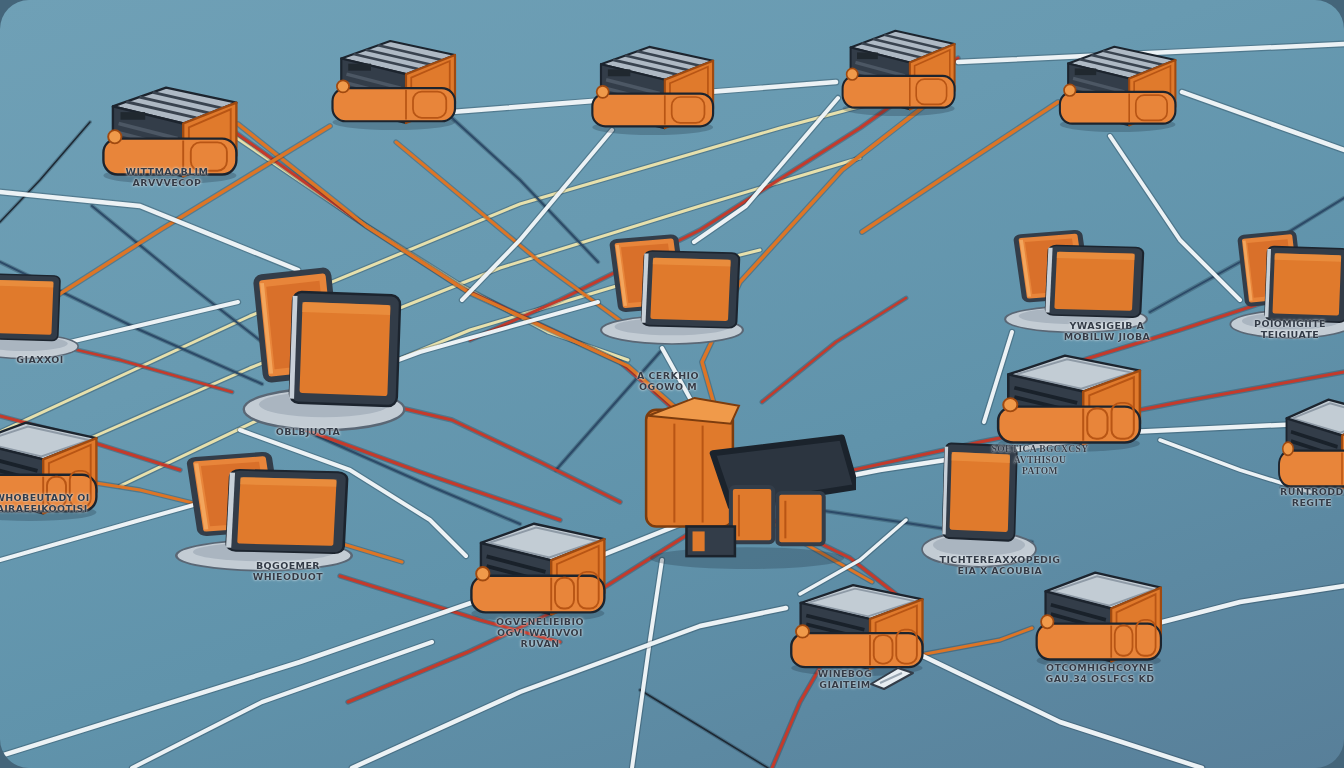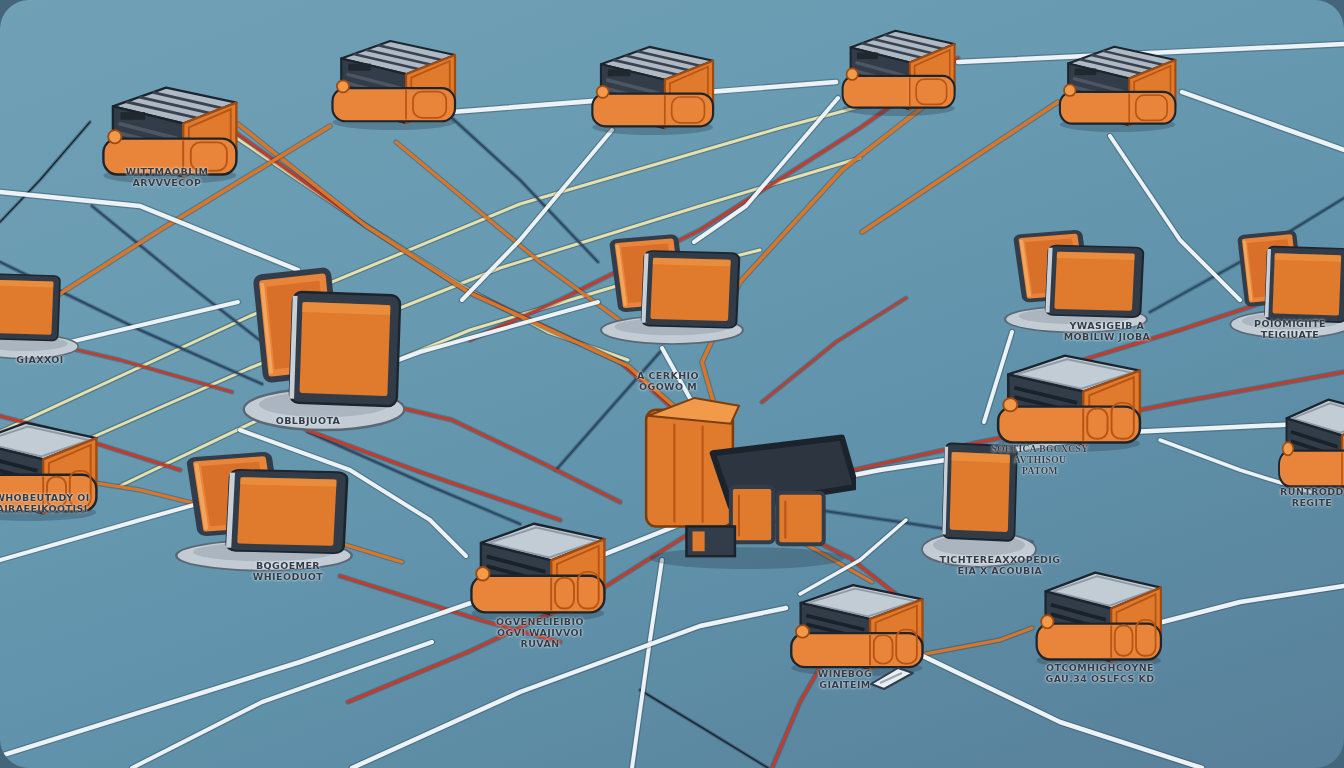--- a/index.html
+++ b/index.html
@@ -253,21 +253,21 @@
             <line x1="30" y1="22" x2="30" y2="114" stroke="#f3a55c" stroke-width="4"></line>
           </g>
           <g transform="rotate(2 110 90)">
             <rect x="56" y="36" width="112" height="112" rx="9" fill="#323c48" stroke="#1c242e" stroke-width="2.5"></rect>
             <rect x="66" y="46" width="92" height="92" rx="3" fill="#e07a2c"></rect>
             <rect x="66" y="46" width="92" height="10" fill="#f09a4a" opacity=".55"></rect>
             <line x1="58" y1="40" x2="58" y2="144" stroke="#c7d0d8" stroke-width="5"></line>
           </g>
         </svg>
       </div>
-      <div class="node-label" style="left: 308px; top: 415px;">
+      <div class="node-label" style="left: 308px; top: 426px;">
         <div>OBLBJUOTA</div>
       </div>
       <div class="node" style="left: 596px; top: 228px; width: 152px; height: 120px;">
         <svg viewBox="0 0 180 180" preserveAspectRatio="none">
           <ellipse cx="90" cy="153" rx="84" ry="21" fill="#c3ccd4" stroke="#5a6775" stroke-width="2.5"></ellipse>
           <ellipse cx="90" cy="148" rx="68" ry="13" fill="#aab5c0"></ellipse>
           <g transform="rotate(-6 60 70)">
             <rect x="24" y="16" width="76" height="104" rx="6" fill="#e8853a" stroke="#333d49" stroke-width="6"></rect>
             <rect x="34" y="26" width="56" height="84" fill="#d9702a"></rect>
             <line x1="30" y1="22" x2="30" y2="114" stroke="#f3a55c" stroke-width="4"></line>

